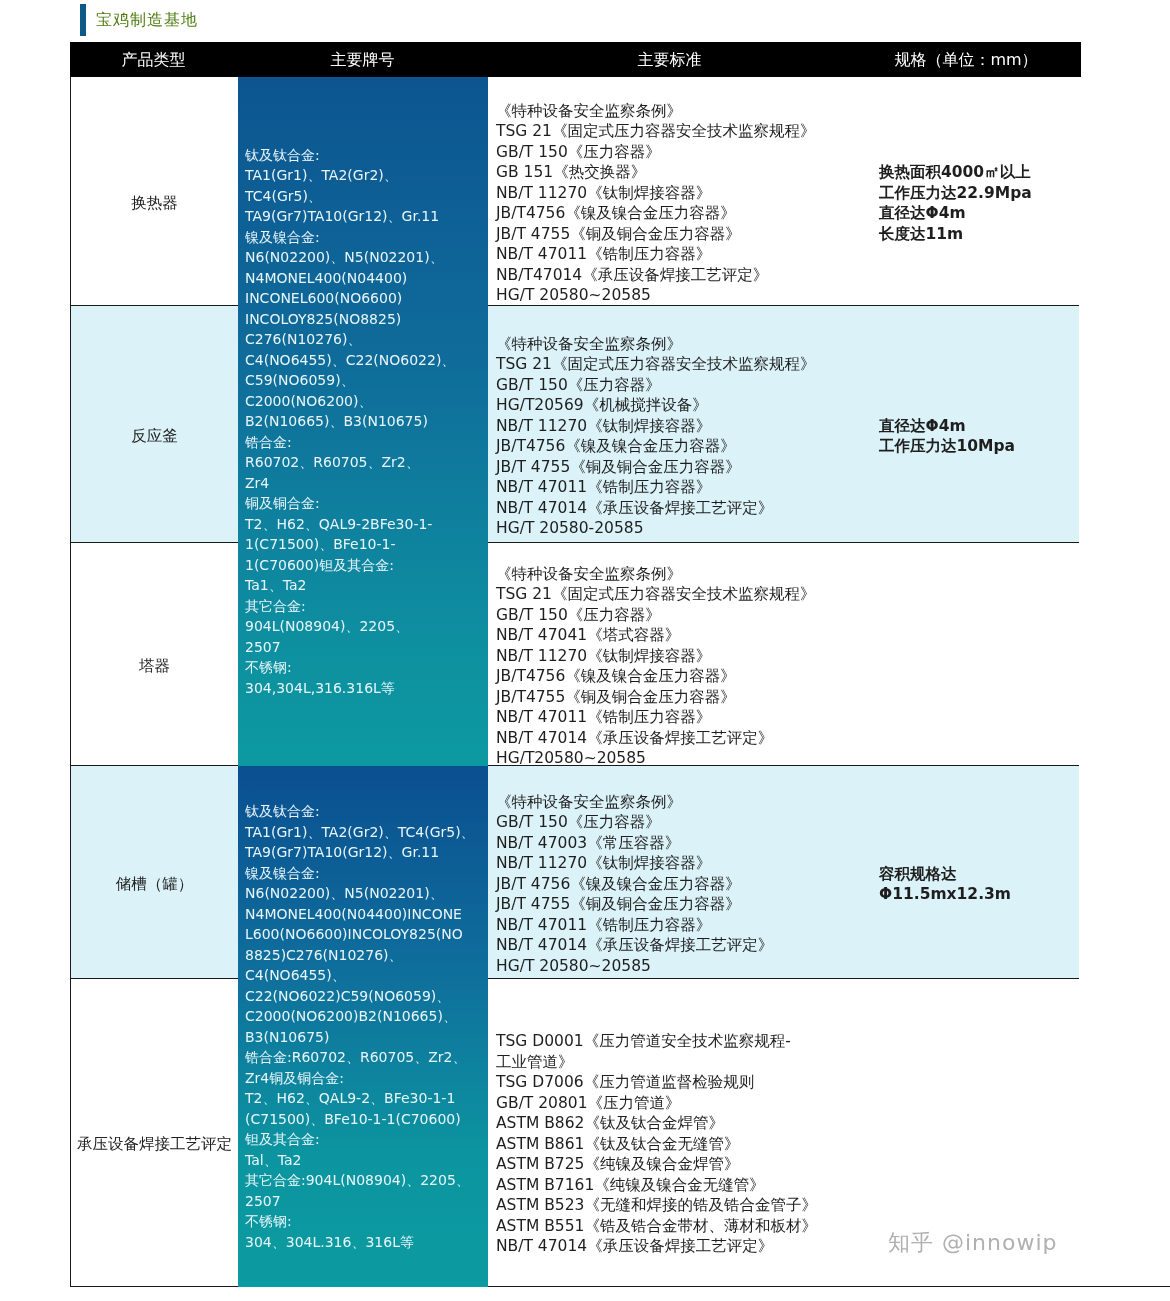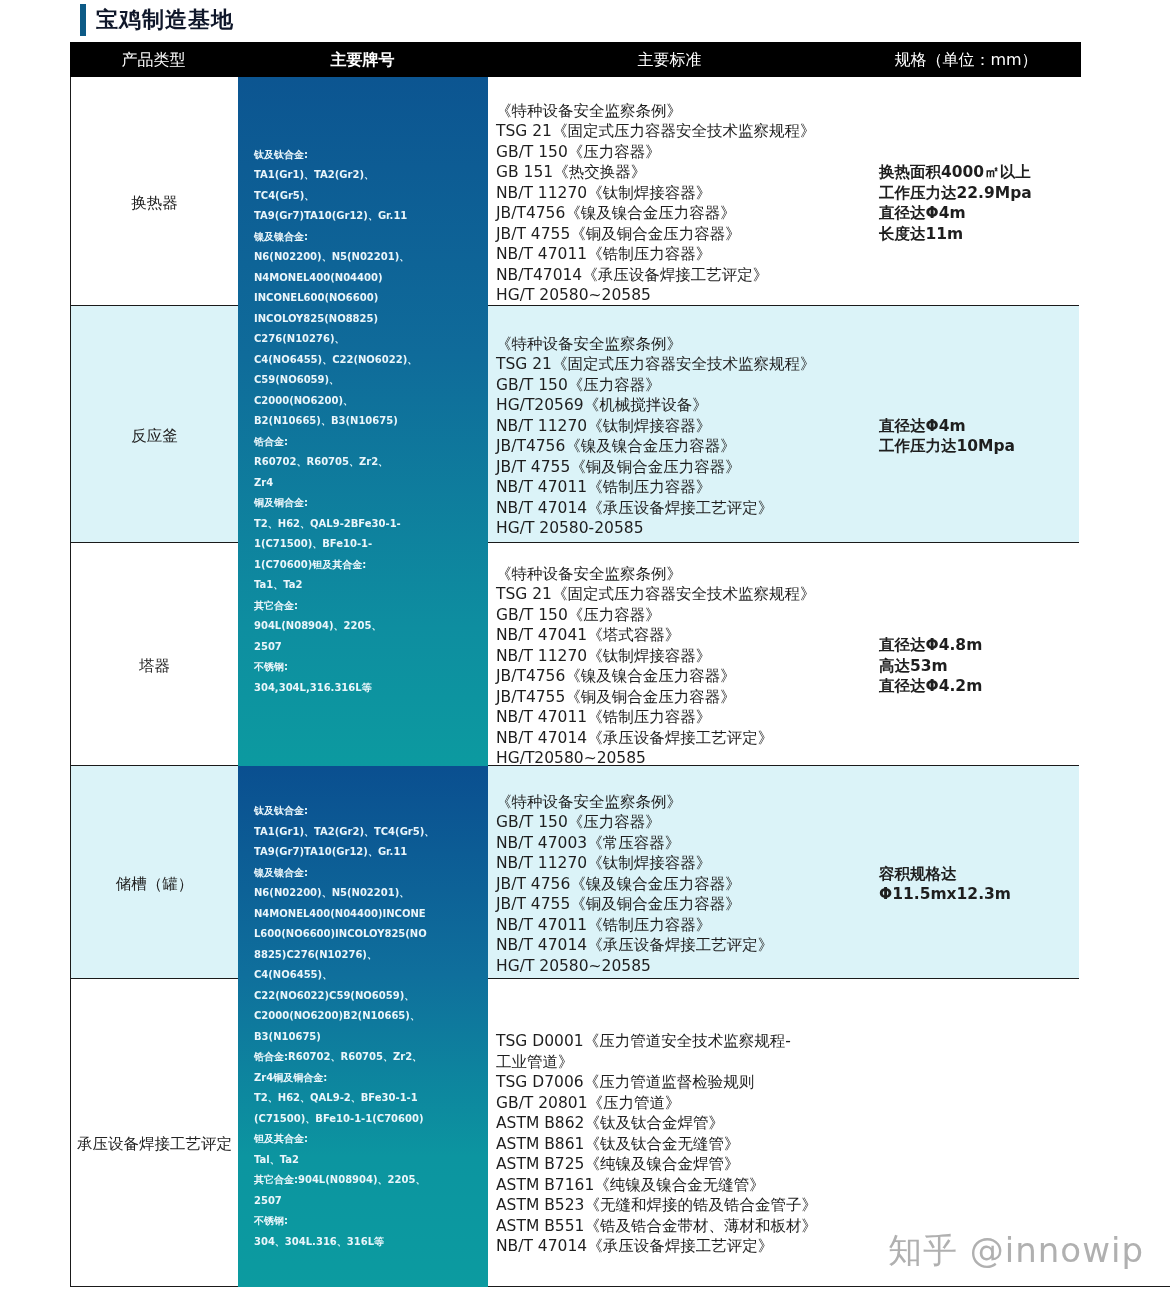--- a/index.html
+++ b/index.html
@@ -1,57 +1,57 @@
 <!DOCTYPE html>
 <html><head>
 <meta charset="utf-8">
 <style>
   html, body { margin:0; padding:0; background:#ffffff; }
   body { width:1170px; height:1301px; position:relative; overflow:hidden;
          font-family:"DejaVu Sans","Liberation Sans",sans-serif; color:#222; }
   .title-bar { position:absolute; left:80px; top:4px; height:32px; display:flex; align-items:center; }
   .title-accent { width:6px; height:32px; background:#0d5a86; margin-right:10px; }
-  .title-text { font-size:22px; font-weight:bold; color:#0f172a; letter-spacing:1px; }
+  .title-text { font-size:16px; font-weight:normal; color:#4d7c0f; letter-spacing:1px; }
 
   .table { position:absolute; left:70px; top:42px; width:1134px; height:1245px;
            border:1.5px solid #1a1a1a; border-top:none; box-sizing:border-box; }
   .thead { position:absolute; left:-1.5px; top:0; width:1011px; height:35px; background:#000;
            color:#fff; font-size:16px; }
   .th { position:absolute; top:0; height:35px; line-height:35px; text-align:center; }
 
   .row { position:absolute; left:0; width:1008px; box-sizing:border-box; border-bottom:1.5px solid #1a1a1a; }
   .row.alt { background:#dbf3f8; }
   .row.last { border-bottom:none; }
   .cell { position:absolute; top:0; bottom:0; display:flex; align-items:center; box-sizing:border-box;margin-top:24px; }
   .c-type { left:0; width:167px; justify-content:center; font-size:15.5px; color:#222; }
   .c-std { left:417px; width:364px; padding-left:8px; font-size:15.5px; line-height:20.5px; color:#1e1e1e; }
   .c-spec { left:781px; width:227px; padding-left:27px; font-size:15.5px; line-height:20.5px; color:#1e1e1e;font-weight:bold; }
   .lines { white-space:pre-line; }
 
   .brand { position:absolute; left:167px; width:250px; box-sizing:border-box;
-           padding-left:16px; color:#eaf6fb; font-size:10px; line-height:20.5px;
-           display:flex; align-items:center; z-index:2;font-weight:bold; }
+           padding-left:7px; color:#eaf6fb; font-size:14px; line-height:20.5px;
+           display:flex; align-items:center; z-index:2; }
   .brand.b1 { top:35px; height:689px; background:linear-gradient(to bottom,#0c5591 0%,#0f6b9a 40%,#0e8ea0 80%,#0c9aa0 100%); }
   .brand.b2 { top:724px; height:521px; background:linear-gradient(to bottom,#0a4f90 0%,#0f6f9c 40%,#0c95a0 75%,#0c9ba0 100%); }
 
-  .watermark { position:absolute; left:888px; top:1228px; font-size:34px; color:#a8a8a8;
+  .watermark { position:absolute; left:888px; top:1228px; font-size:22px; color:#a8a8a8;
                font-family:"DejaVu Sans","Liberation Sans",sans-serif; letter-spacing:1px; opacity:0.9; z-index:5; }
 </style>
 </head>
 <body>
 
 <div class="title-bar">
   <div class="title-accent"></div>
   <div class="title-text">宝鸡制造基地</div>
 </div>
 
 <div class="table">
   <div class="thead">
     <div class="th" style="left:0;width:168px;">产品类型</div>
-    <div class="th" style="left:168px;width:250px;font-weight:bold;">主要牌号</div>
+    <div class="th" style="left:168px;width:250px;">主要牌号</div>
     <div class="th" style="left:418px;width:364px;">主要标准</div>
     <div class="th" style="left:782px;width:229px;">规格（单位：mm）</div>
   </div>
 
   <div class="row" style="top:35px;height:229px;">
     <div class="cell c-type">换热器</div>
     <div class="cell c-std lines">《特种设备安全监察条例》
 TSG 21《固定式压力容器安全技术监察规程》
 GB/T 150《压力容器》
 GB 151《热交换器》
@@ -88,23 +88,20 @@
     <div class="cell c-std lines">《特种设备安全监察条例》
 TSG 21《固定式压力容器安全技术监察规程》
 GB/T 150《压力容器》
 NB/T 47041《塔式容器》
 NB/T 11270《钛制焊接容器》
 JB/T4756《镍及镍合金压力容器》
 JB/T4755《铜及铜合金压力容器》
 NB/T 47011《锆制压力容器》
 NB/T 47014《承压设备焊接工艺评定》
 HG/T20580~20585</div>
-    <div class="cell c-spec lines">直径达Φ4.8m
-高达53m
-直径达Φ4.2m</div>
   </div>
 
   <div class="row alt" style="top:724px;height:213px;">
     <div class="cell c-type">储槽（罐）</div>
     <div class="cell c-std lines">《特种设备安全监察条例》
 GB/T 150《压力容器》
 NB/T 47003《常压容器》
 NB/T 11270《钛制焊接容器》
 JB/T 4756《镍及镍合金压力容器》
 JB/T 4755《铜及铜合金压力容器》

